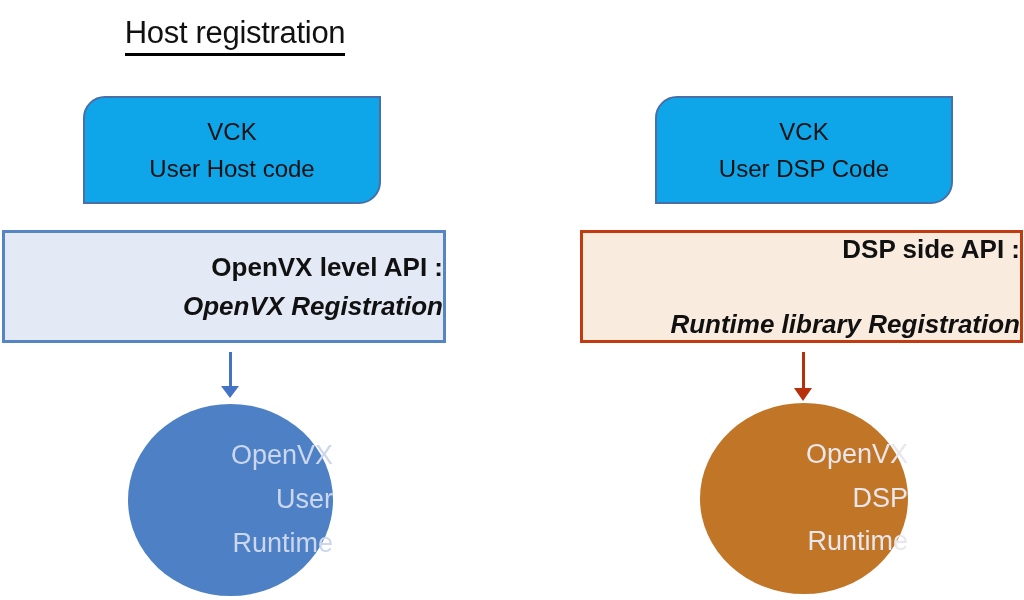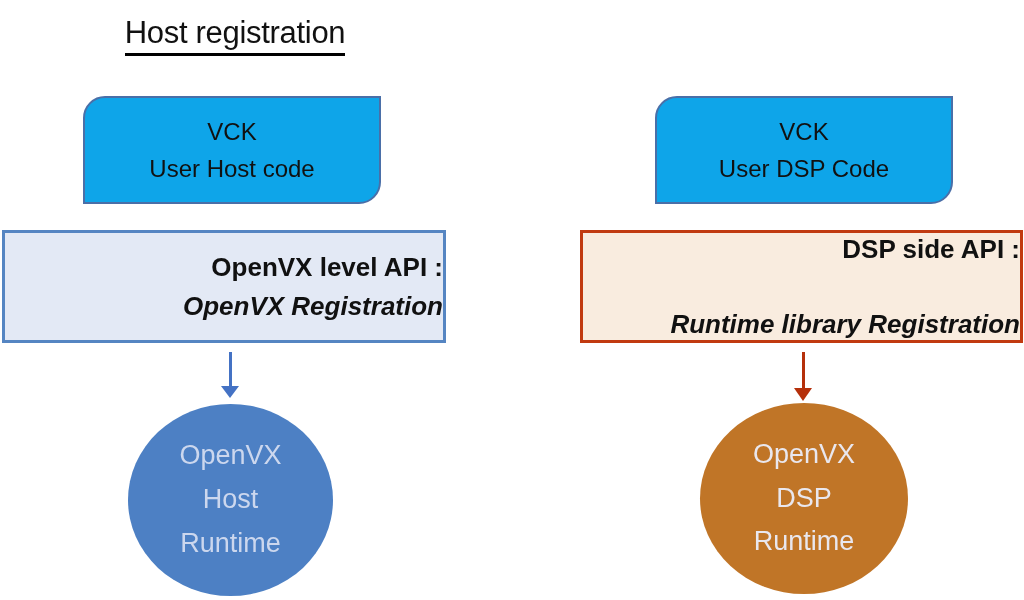--- a/index.html
+++ b/index.html
@@ -68,21 +68,21 @@
   .arrow.host{left:220px;top:352px;height:44px;}
   .arrow.host .stem{height:36px;background:var(--host-arrow,#4472c4);}
   .arrow.host .head{top:34px;border-top:12px solid var(--host-arrow,#4472c4);}
   .arrow.dsp{left:793px;top:352px;height:48px;}
   .arrow.dsp .stem{height:38px;background:var(--dsp-arrow,#b5300b);}
   .arrow.dsp .head{top:36px;border-top:13px solid var(--dsp-arrow,#b5300b);}
 
   
   .runtime-circle{
     position:absolute;border-radius:50%;
-    display:flex;flex-direction:column;justify-content:center;align-items:center;
+    display:flex;flex-direction:column;justify-content:center;align-items:flex-end;
     text-align:center;font-size:27px;line-height:1.62;
   }
   .runtime-circle.host{
     left:128px;top:404px;width:205px;height:192px;
     background:var(--host-circle-fill,#4d80c4);
     color:var(--host-circle-text,#ccd7ee);
   }
   .runtime-circle.dsp{
     left:700px;top:403px;width:208px;height:191px;
     background:var(--dsp-circle-fill,#c07527);
@@ -108,21 +108,21 @@
     <div class="api-line2">OpenVX Registration</div>
   </div>
 
   <div class="arrow host">
     <div class="stem"></div>
     <div class="head"></div>
   </div>
 
   <div class="runtime-circle host">
     <div>OpenVX</div>
-    <div>Host</div>
+    <div>User</div>
     <div>Runtime</div>
   </div>
 
 
   <div class="vck-box dsp">
     <div>VCK</div>
     <div>User DSP Code</div>
   </div>
 
   <div class="api-box dsp">

